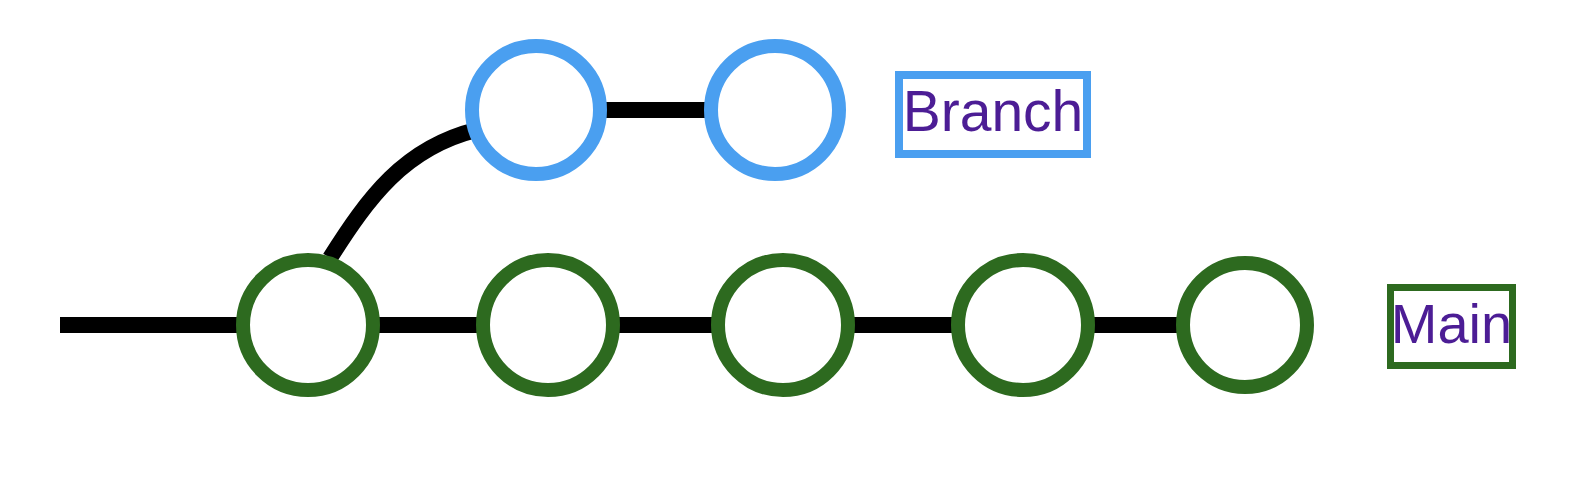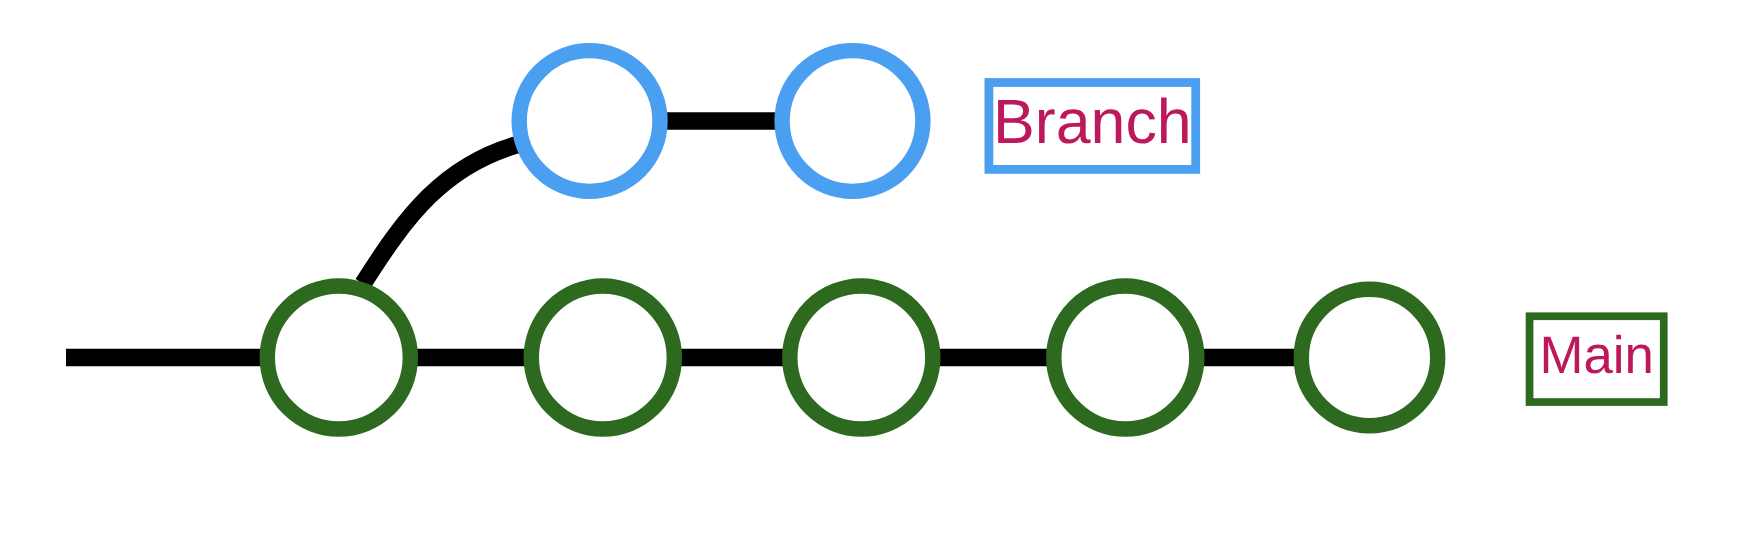--- a/index.html
+++ b/index.html
@@ -27,39 +27,39 @@
     display: block;
   }
   .label-box {
     position: absolute;
     box-sizing: border-box;
     background: #ffffff;
     display: flex;
     align-items: center;
     justify-content: center;
     line-height: 1;
-    color: #be185d;
+    color: #4c1d95;
     font-family: "Liberation Sans", sans-serif;
     white-space: nowrap;
   }
   #branch-label-box {
     left: 895px;
     top: 71px;
     width: 196px;
     height: 87px;
     border: 8px solid #4a9ff0;
     font-size: 57px;
   }
   #main-label-box {
     left: 1387px;
     top: 284px;
     width: 129px;
     height: 85px;
     border: 7px solid #2d6a1f;
-    font-size: 48px;
+    font-size: 56px;
   }
   .label-text {
     position: relative;
     top: -3px;
   }
 </style>
 </head>
 <body>
 
 <div id="diagram-root">

